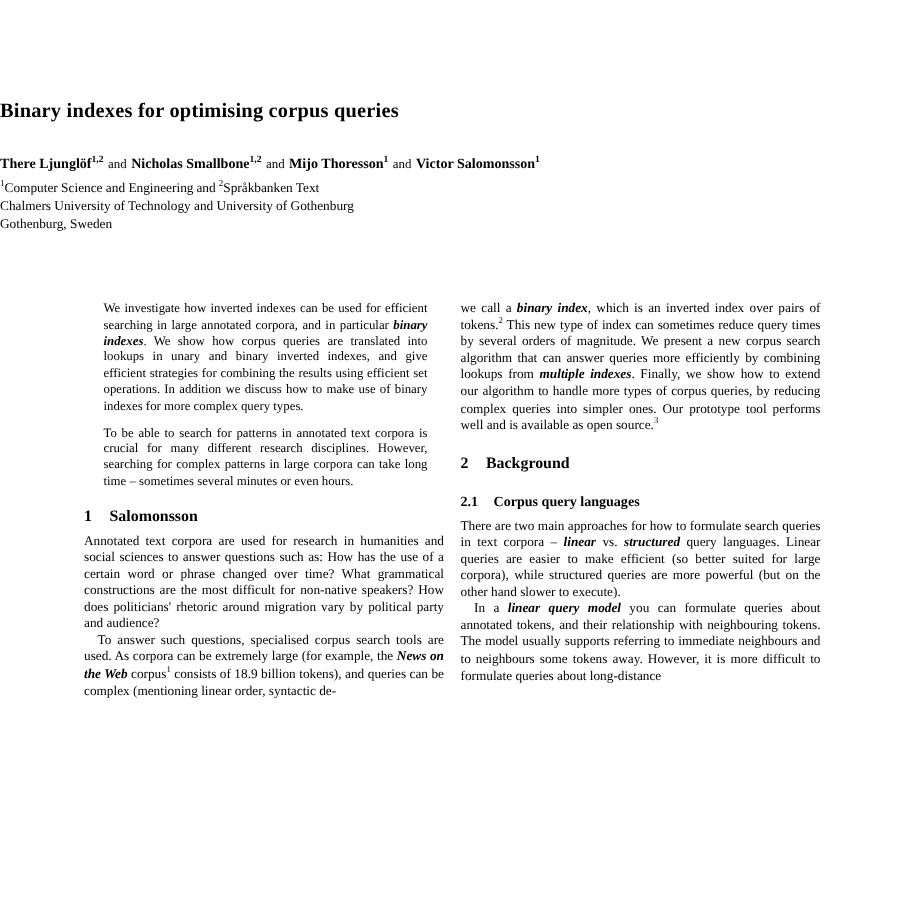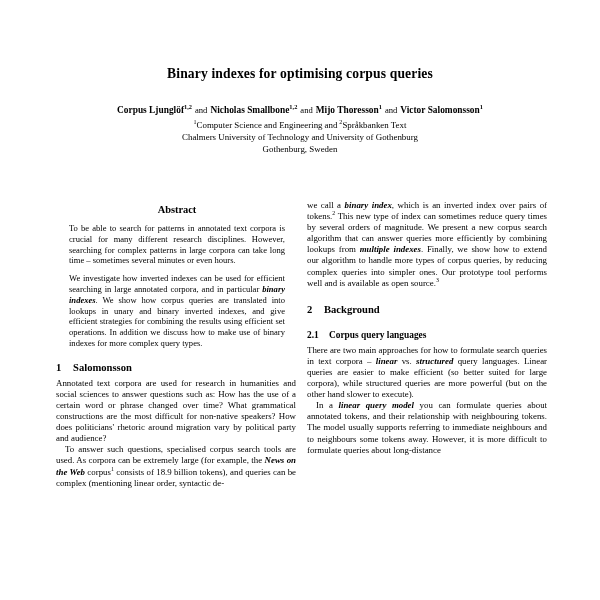--- a/index.html
+++ b/index.html
@@ -22,21 +22,20 @@
     width: 600px;
     height: 600px;
     background: #ffffff;
     box-sizing: border-box;
     padding: 0;
   }
 
   
   .titleblock {
     padding-top: 66px;
-    text-align: center;
   }
   .paper-title {
     font-size: 13.6px;
     font-weight: bold;
     letter-spacing: 0.01em;
     line-height: 1.2;
     margin: 0;
   }
 
   .authors {
@@ -158,49 +157,48 @@
 </head>
 <body>
 
 <div class="page">
 
   <div class="titleblock">
 
     <h1 class="paper-title">Binary indexes for optimising corpus queries</h1>
 
     <div class="authors">
-      <span><span>Corpus Ljunglöf</span><sup>1,2</sup></span><span class="sep">and</span><span><span>Nicholas Smallbone</span><sup>1,2</sup></span><span class="sep">and</span><span><span>Mijo Thoresson</span><sup>1</sup></span><span class="sep">and</span><span><span>Victor Salomonsson</span><sup>1</sup></span>
+      <span><span>There Ljunglöf</span><sup>1,2</sup></span><span class="sep">and</span><span><span>Nicholas Smallbone</span><sup>1,2</sup></span><span class="sep">and</span><span><span>Mijo Thoresson</span><sup>1</sup></span><span class="sep">and</span><span><span>Victor Salomonsson</span><sup>1</sup></span>
     </div>
 
     <div class="affil">
       <div><sup>1</sup><span>Computer Science and Engineering</span><span class="and">and</span><sup>2</sup><span>Språkbanken Text</span></div>
       <div>Chalmers University of Technology  and  University of Gothenburg</div>
       <div>Gothenburg, Sweden</div>
     </div>
 
     <div class="emails">
     </div>
 
   </div>
 
   <div class="columns">
 
     <div class="col col-left">
 
       <div class="abstract-wrap">
-        <div class="abstract-head">Abstract</div>
-
-        <p class="abstract-p">To be able to search for patterns in annotated text corpora is crucial for many different research disciplines. However, searching for complex patterns in large corpora can take long time – sometimes several minutes or even hours.</p>
 
         <p class="abstract-p">We
           investigate how inverted indexes can be used for efficient searching in large annotated
           corpora, and in particular <span class="it">binary indexes</span>. We show how corpus
           queries are translated into lookups in unary and binary inverted indexes, and give efficient
           strategies for combining the results using efficient set operations. In addition we discuss
           how to make use of binary indexes for more complex query types.</p>
+
+        <p class="abstract-p">To be able to search for patterns in annotated text corpora is crucial for many different research disciplines. However, searching for complex patterns in large corpora can take long time – sometimes several minutes or even hours.</p>
       </div>
 
       <div class="sec-h sec1 first-sec-h">
         <span class="sec-num">1</span>
         <span class="sec-title">Salomonsson</span>
       </div>
 
       <p class="body-p noindent">Annotated text corpora are used for research in humanities and social sciences to answer questions such as: How has the use of a certain word or phrase changed over time? What grammatical constructions are the most difficult for non-native speakers? How does politicians' rhetoric around migration vary by political party and audience?</p>
 
       <p class="body-p"><span>To answer such questions, specialised corpus search tools are used. As corpora can be extremely large (for example, the </span><span class="it">News on the Web</span><span> corpus</span><span class="sup-note">1</span><span> consists of 18.9 billion tokens), and queries can be complex (mentioning linear order, syntactic de-</span></p>

